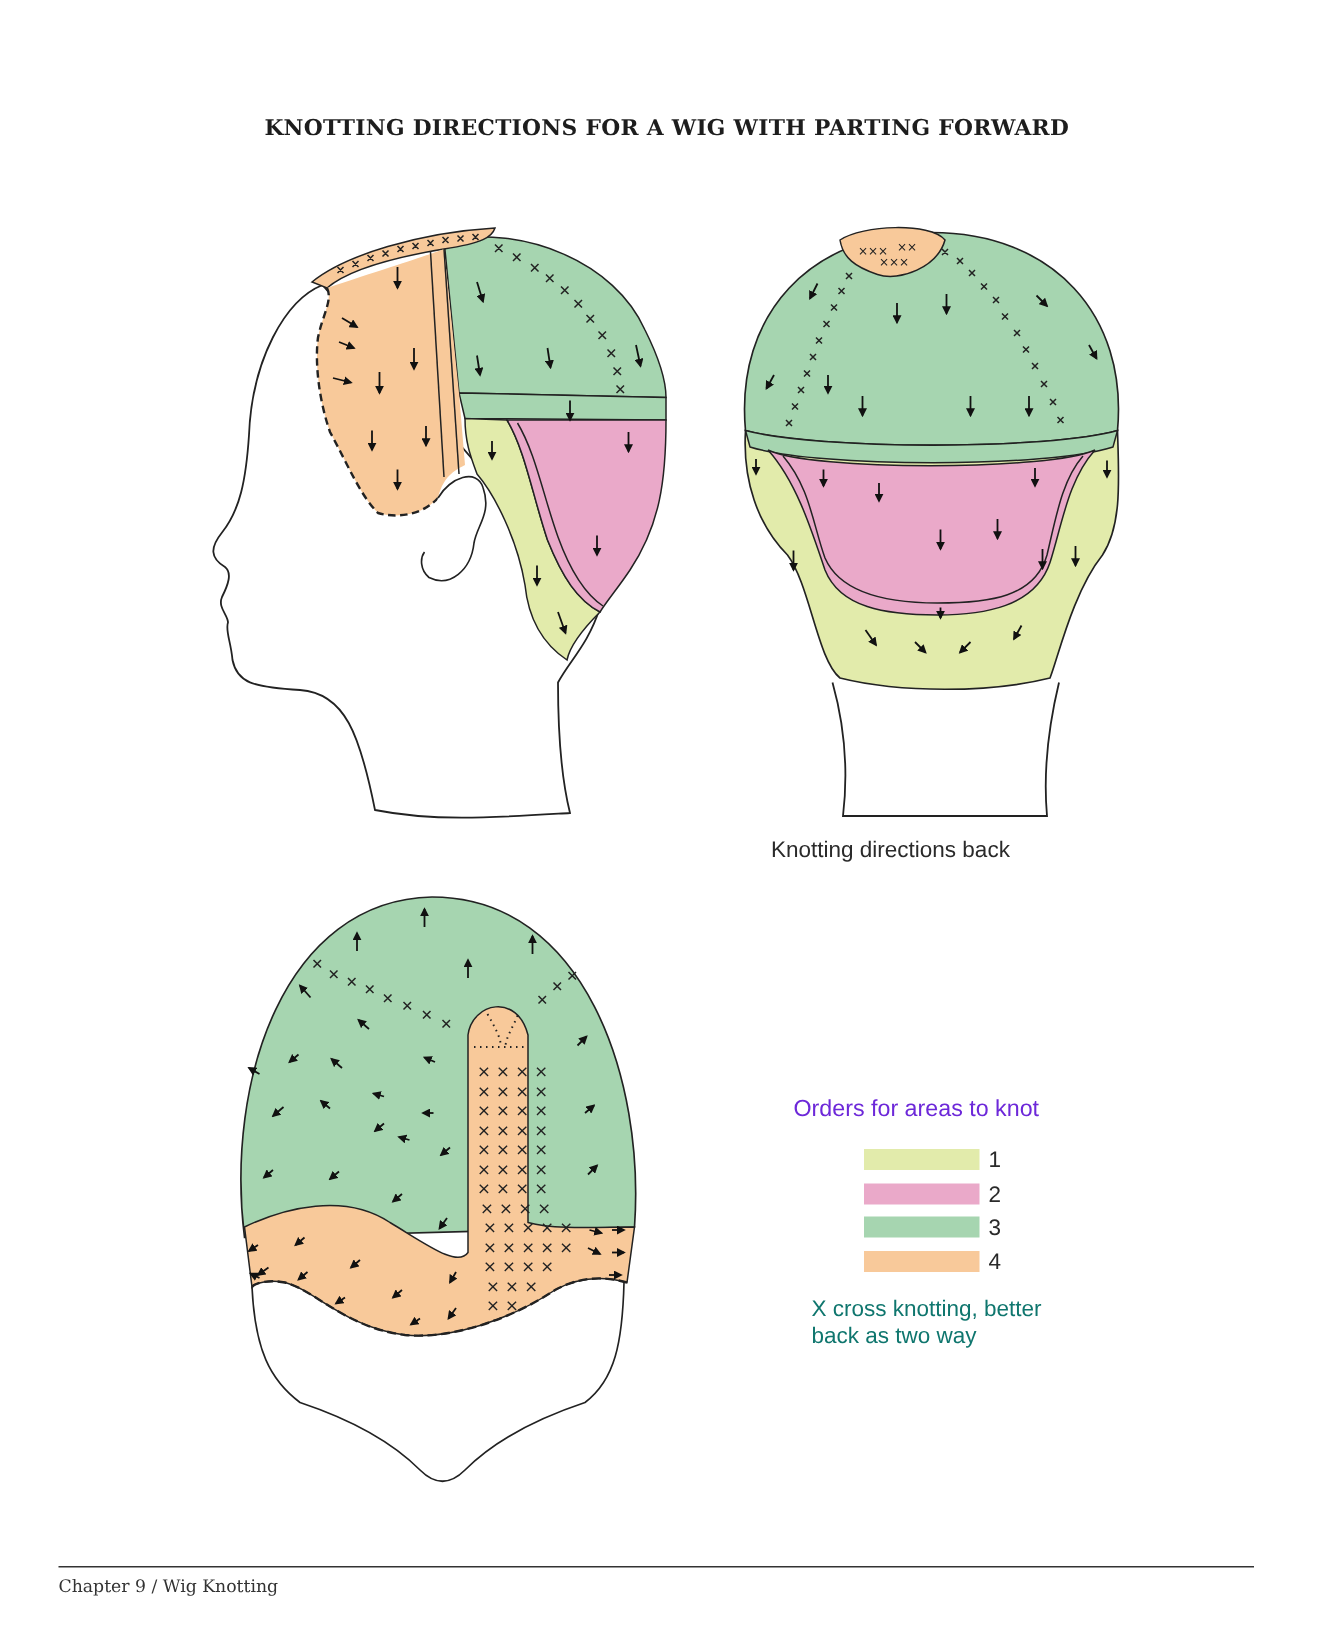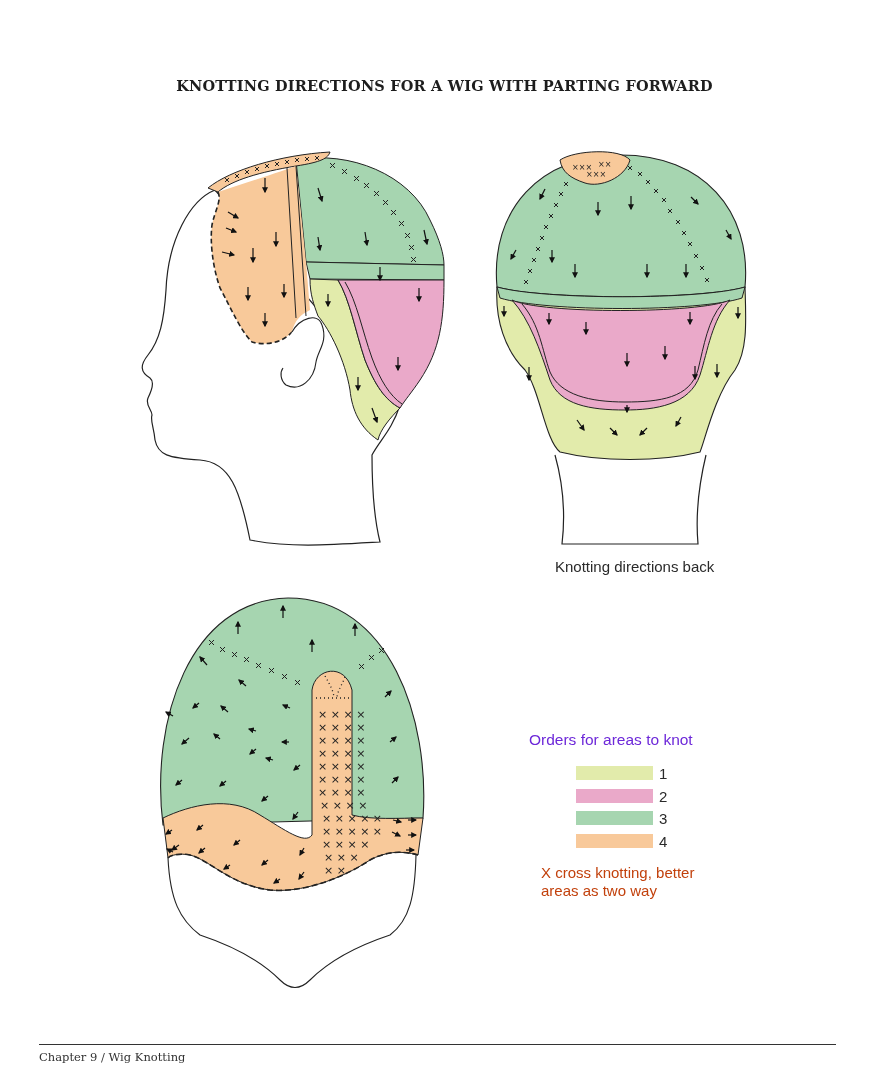--- a/index.html
+++ b/index.html
@@ -4,21 +4,21 @@
 <style>
   html, body { margin: 0; padding: 0; background: #ffffff; }
   body { width: 889px; height: 1085px; position: relative; overflow: hidden; font-family: "Liberation Sans", sans-serif; color: #222; }
   .title { position: absolute; left: 0; width: 889px; top: 77px; text-align: center; font-family: "DejaVu Serif", serif; font-weight: bold; font-size: 14.5px; letter-spacing: 0.2px; color: #1d1d1d; }
   svg.fig { position: absolute; left: 0; top: 0; }
   .caption { position: absolute; font-size: 15px; color: #2a2a2a; }
   .legend-title { position: absolute; left: 529px; top: 731px; font-size: 15.5px; color: #6d28d9; }
   .legend-row { position: absolute; left: 576px; height: 14px; display: flex; align-items: center; }
   .swatch { width: 77px; height: 14px; }
   .legend-num { margin-left: 6px; font-size: 15px; color: #2a2a2a; }
-  .note { position: absolute; left: 541px; top: 864px; font-size: 15px; line-height: 18px; color: #c2410c; }
+  .note { position: absolute; left: 541px; top: 864px; font-size: 15px; line-height: 18px; color: #0f766e; }
   .note span { display: block; }
   .footer-rule { position: absolute; left: 39px; top: 1044px; width: 797px; height: 1px; background: #333; }
   .footer { position: absolute; left: 39px; top: 1050px; font-family: "DejaVu Serif", serif; font-size: 11.5px; color: #333; }
 </style>
 </head>
 <body>
 
 <div class="title">KNOTTING DIRECTIONS FOR A WIG WITH PARTING FORWARD</div>
 
 <svg class="fig" width="889" height="1085" viewBox="0 0 889 1085">
@@ -198,21 +198,21 @@
       <line x1="173" y1="852" x2="167" y2="849"></line>
       <line x1="393" y1="820" x2="401" y2="822"></line>
       <line x1="408" y1="820" x2="416" y2="820"></line>
       <line x1="392" y1="832" x2="400" y2="836"></line>
       <line x1="408" y1="835" x2="416" y2="835"></line>
       <line x1="406" y1="850" x2="414" y2="850"></line>
     </g>
   </g>
 </svg>
 
-<div class="caption" style="left:555px; top:558px;">Knotting directions back</div>
+<div class="caption" style="left:514px; top:558px;">Knotting directions back</div>
 
 <div class="legend-title">Orders for areas to knot</div>
 <div class="legend-row" style="top:766px;">
   <div class="swatch" style="background:#e2ebab;"></div>
   <span class="legend-num">1</span>
 </div>
 <div class="legend-row" style="top:789px;">
   <div class="swatch" style="background:#eaa9c9;"></div>
   <span class="legend-num">2</span>
 </div>
@@ -220,17 +220,17 @@
   <div class="swatch" style="background:#a6d5b0;"></div>
   <span class="legend-num">3</span>
 </div>
 <div class="legend-row" style="top:834px;">
   <div class="swatch" style="background:#f8c99a;"></div>
   <span class="legend-num">4</span>
 </div>
 
 <div class="note">
   <span>X cross knotting, better</span>
-  <span>areas as two way</span>
+  <span>back as two way</span>
 </div>
 
 <div class="footer-rule"></div>
 <div class="footer">Chapter 9 / Wig Knotting</div>
 
 </body></html>

